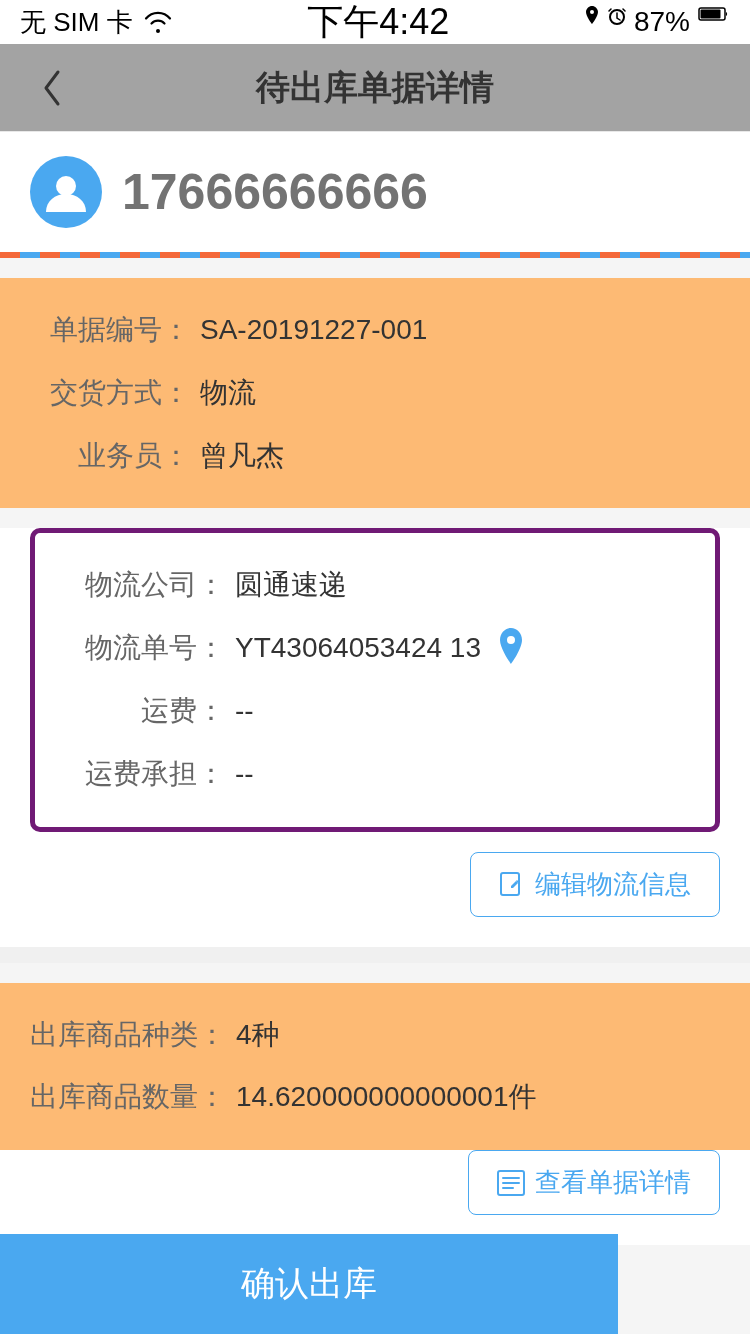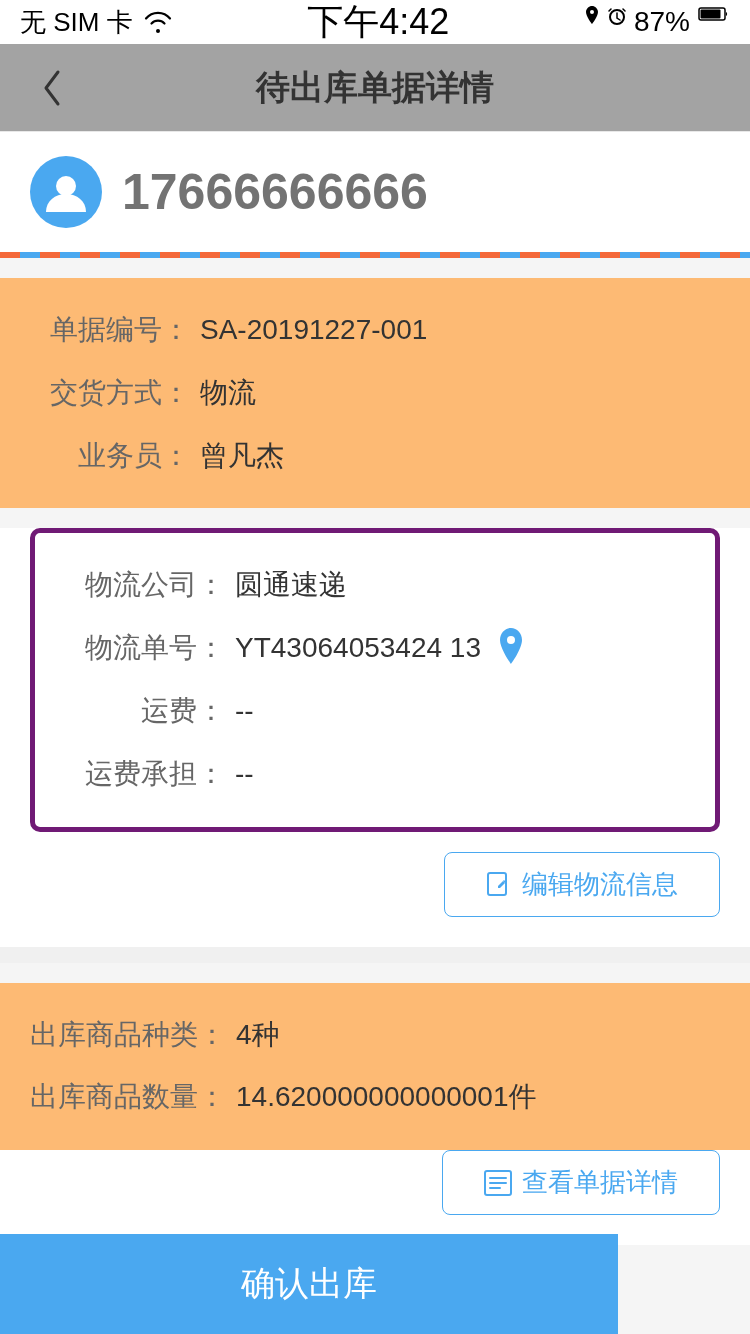--- a/index.html
+++ b/index.html
@@ -156,21 +156,21 @@
       display: flex;
       justify-content: flex-end;
       padding: 20px 30px 30px;
       background: #fff;
     }
     .btn-outline {
       border: 1px solid #4aa8f0;
       color: #4aa8f0;
       background: #fff;
       border-radius: 8px;
-      padding: 14px 41px;
+      padding: 14px 28px;
       font-size: 26px;
       display: flex;
       align-items: center;
       gap: 10px;
       cursor: pointer;
     }
 
     
     .section-divider {
       height: 16px;

